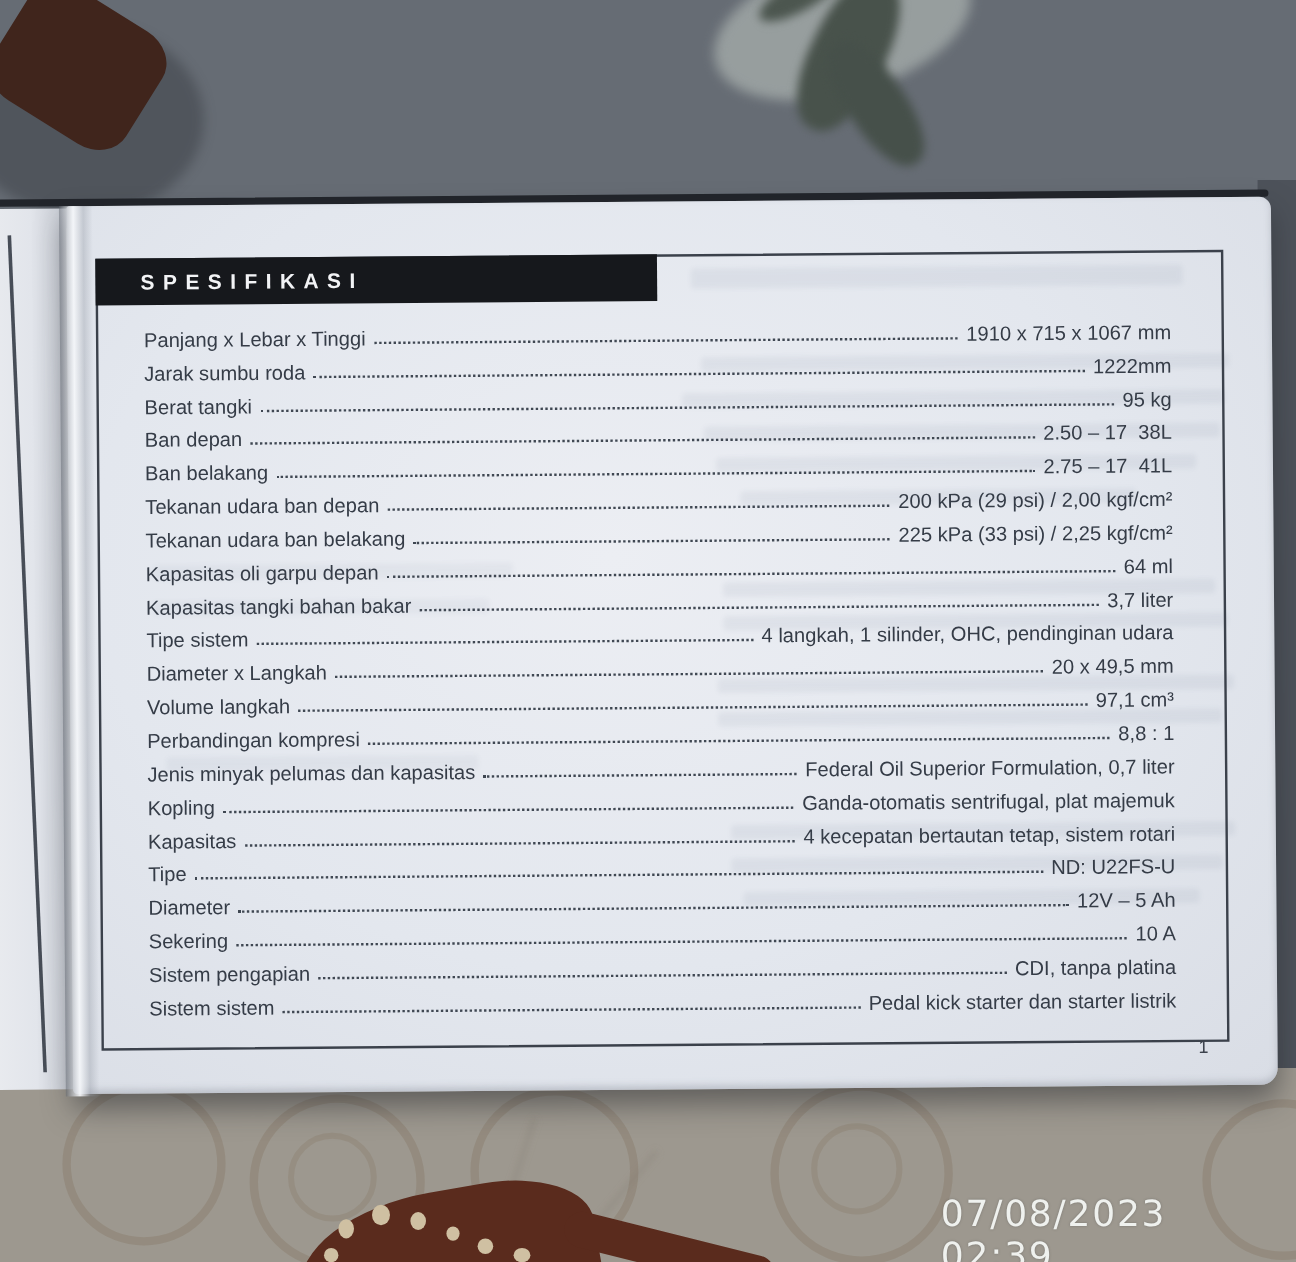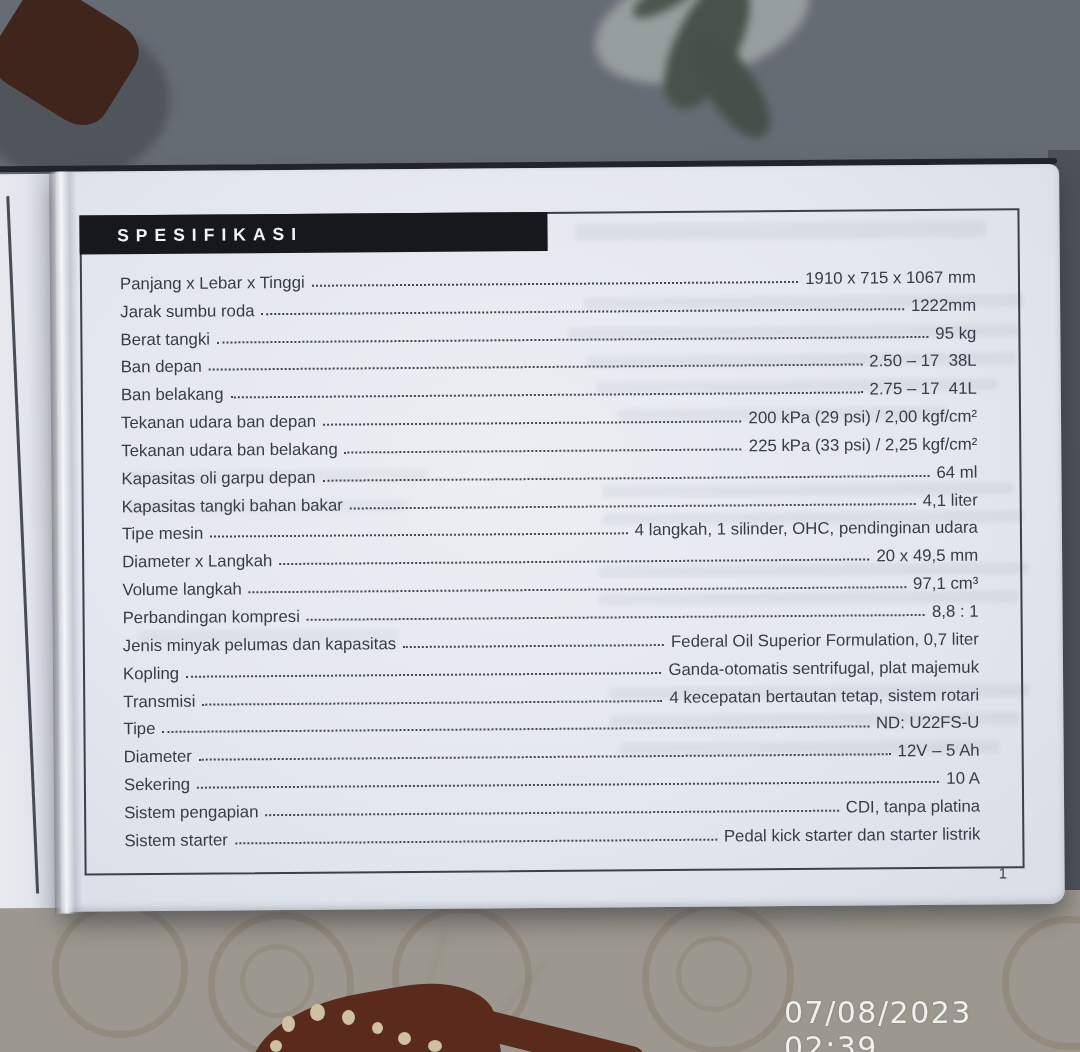--- a/index.html
+++ b/index.html
@@ -166,25 +166,25 @@
 
   <div class="spec-row">
     <span class="spec-label">Kapasitas oli garpu depan</span>
     <span class="leader"></span>
     <span class="spec-value">64 ml</span>
   </div>
 
   <div class="spec-row">
     <span class="spec-label">Kapasitas tangki bahan bakar</span>
     <span class="leader"></span>
-    <span class="spec-value">4,1 liter</span>
-  </div>
-
-  <div class="spec-row">
-    <span class="spec-label">Tipe mesin</span>
+    <span class="spec-value">3,7 liter</span>
+  </div>
+
+  <div class="spec-row">
+    <span class="spec-label">Tipe sistem</span>
     <span class="leader"></span>
     <span class="spec-value">4 langkah, 1 silinder, OHC, pendinginan udara</span>
   </div>
 
   <div class="spec-row">
     <span class="spec-label">Diameter x Langkah</span>
     <span class="leader"></span>
     <span class="spec-value">20 x 49,5 mm</span>
   </div>
 
@@ -206,21 +206,21 @@
     <span class="spec-value">Federal Oil Superior Formulation, 0,7 liter</span>
   </div>
 
   <div class="spec-row">
     <span class="spec-label">Kopling</span>
     <span class="leader"></span>
     <span class="spec-value">Ganda-otomatis sentrifugal, plat majemuk</span>
   </div>
 
   <div class="spec-row">
-    <span class="spec-label">Transmisi</span>
+    <span class="spec-label">Kapasitas</span>
     <span class="leader"></span>
     <span class="spec-value">4 kecepatan bertautan tetap, sistem rotari</span>
   </div>
 
   <div class="spec-row">
     <span class="spec-label">Tipe</span>
     <span class="leader"></span>
     <span class="spec-value">ND: U22FS-U</span>
   </div>
 
@@ -236,21 +236,21 @@
     <span class="spec-value">10 A</span>
   </div>
 
   <div class="spec-row">
     <span class="spec-label">Sistem pengapian</span>
     <span class="leader"></span>
     <span class="spec-value">CDI, tanpa platina</span>
   </div>
 
   <div class="spec-row">
-    <span class="spec-label">Sistem starter</span>
+    <span class="spec-label">Sistem sistem</span>
     <span class="leader"></span>
     <span class="spec-value">Pedal kick starter dan starter listrik</span>
   </div>
 </div>
       </div>
 
       <div class="page-num">1</div>
     </div>
   </div>
 

